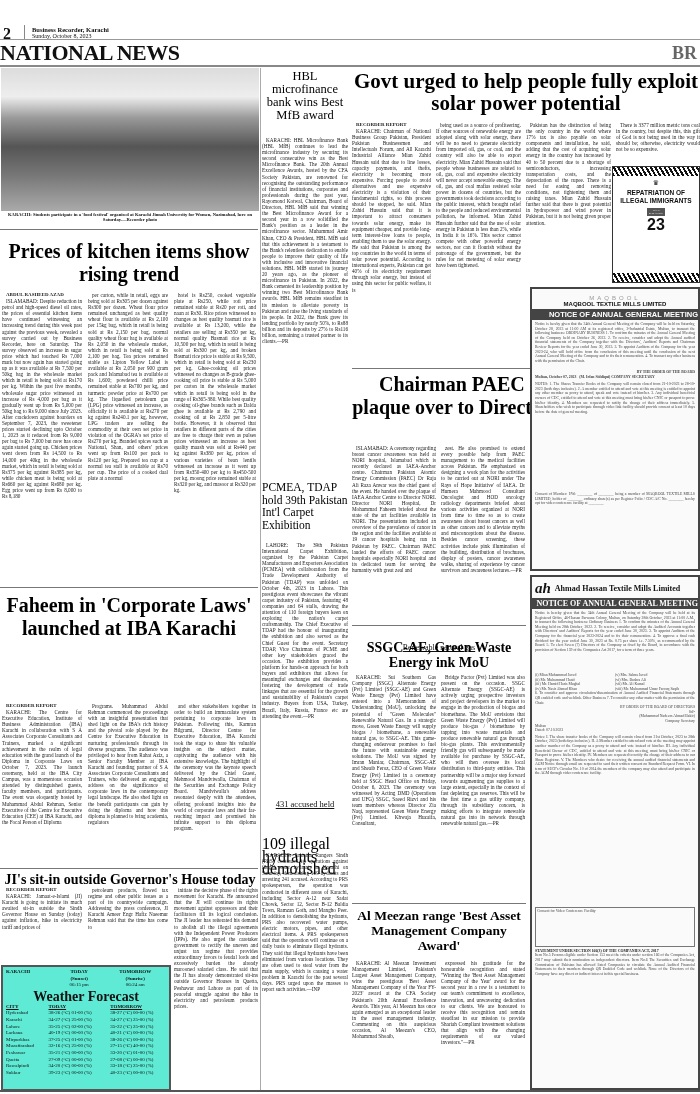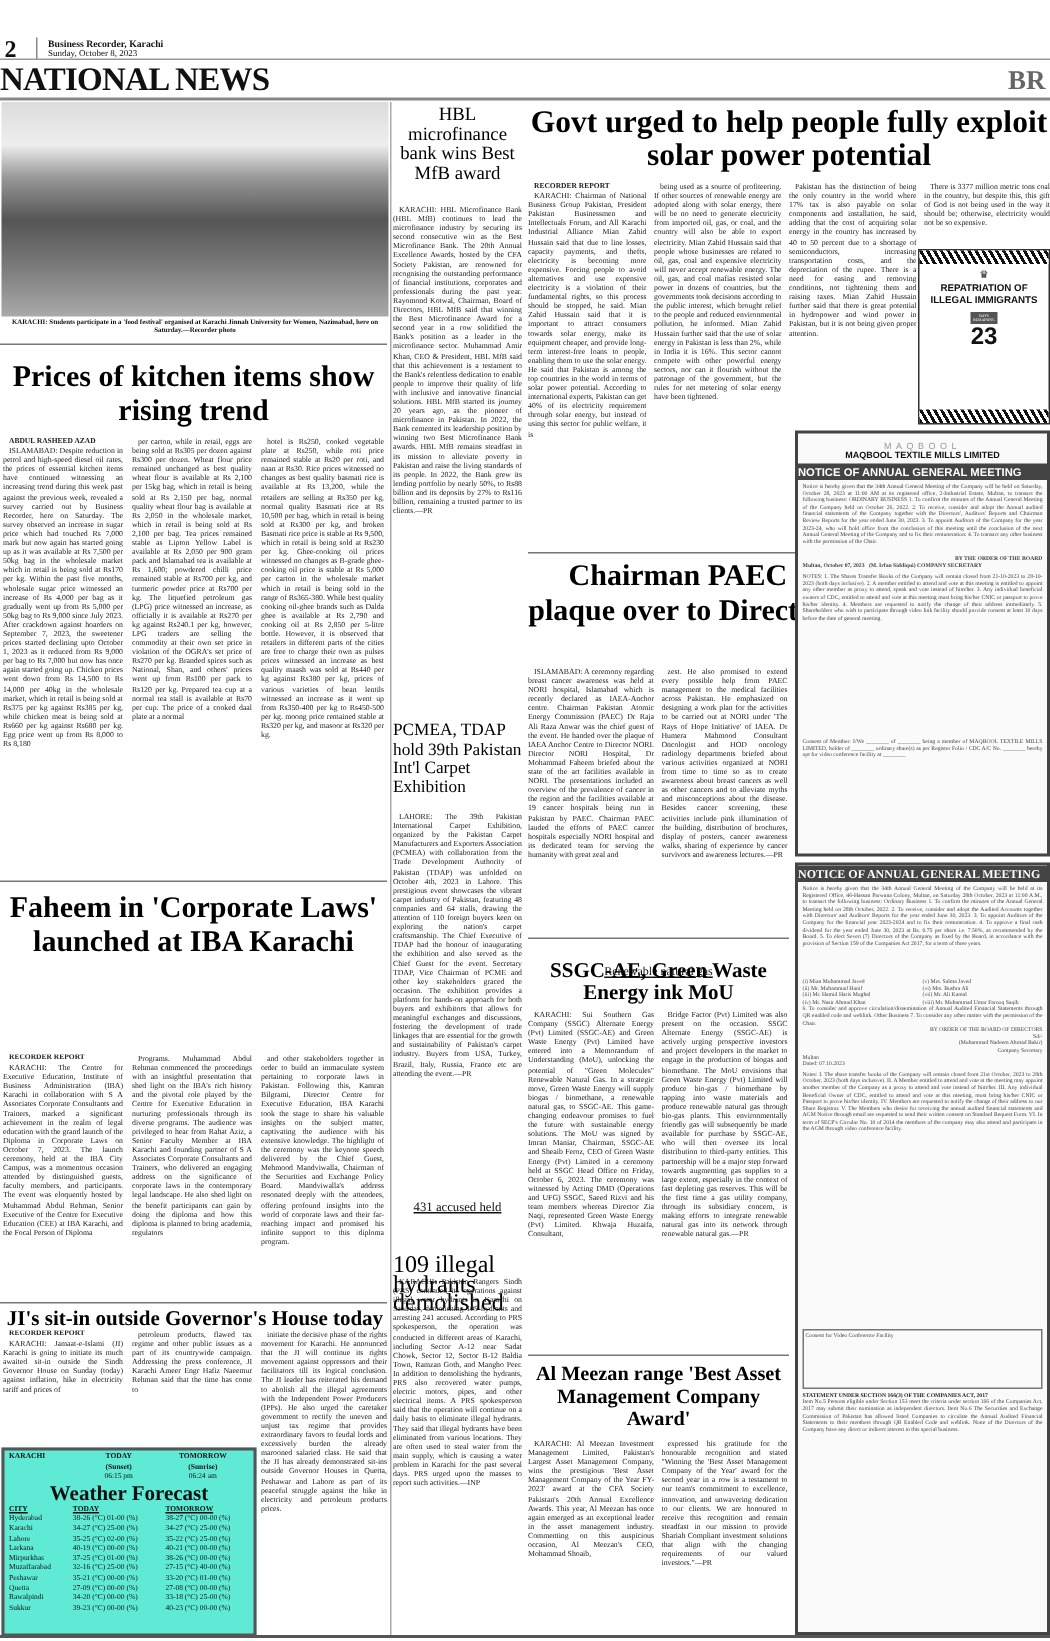--- a/index.html
+++ b/index.html
@@ -10,21 +10,21 @@
 .byline{font-weight:bold;font-size:5px;text-transform:uppercase;display:block;text-indent:4px}
 .hr{position:absolute;background:#777;height:1px}
 .vr{position:absolute;background:#aaa;width:1px}
 .h{font-weight:bold;text-align:center;color:#000;line-height:1}
 .hl{color:#000;line-height:1.1}
 .photo{background:linear-gradient(180deg,#dcdcdc 0%,#eee 20%,#999 35%,#555 55%,#777 75%,#aaa 100%)}
 .weather{background:#5eead4;border:2px solid #555}
 .weather table{width:100%;border-collapse:collapse;font-size:5px;line-height:6.6px}
 .weather td{padding:0 3px}
 .notice{border:2px solid #444;background:#fafafa;overflow:hidden}
-.bar{background:#444;color:#fff;font-weight:bold;text-align:left;font-family:"Liberation Sans",sans-serif}
+.bar{background:#444;color:#fff;font-weight:bold;text-align:right;font-family:"Liberation Sans",sans-serif}
 .fine{font-size:3.8px;line-height:4.6px;color:#444;text-align:justify;padding:0 3px;overflow:hidden}
 .stripe{height:9px;background:repeating-linear-gradient(60deg,#111 0 2px,#fff 2px 4px)}
 </style>
 </head>
 <body>
 
 <div class="abs" style="left:3px;top:25px;font-size:16px;font-weight:bold">2</div>
 <div class="vr" style="left:24px;top:25px;height:15px;background:#888"></div>
 <div class="abs" style="left:32px;top:26px;font-size:6.5px;font-weight:bold">Business Recorder, Karachi</div>
 <div class="abs" style="left:32px;top:33px;font-size:6px">Sunday, October 8, 2023</div>
@@ -232,20 +232,24 @@
   <div style="text-align:center;font-size:6px;font-weight:bold;font-family:'Liberation Sans',sans-serif">MAQBOOL TEXTILE MILLS LIMITED</div>
   <div class="bar" style="font-size:7.5px;padding:1px 0;margin:2px 0">NOTICE OF ANNUAL GENERAL MEETING</div>
   <div class="fine" style="height:48px">Notice is hereby given that the 34th Annual General Meeting of the Company will be held on Saturday, October 28, 2023 at 11:00 AM at its registered office, 2-Industrial Estate, Multan, to transact the following business: ORDINARY BUSINESS 1. To confirm the minutes of the Annual General Meeting of the Company held on October 26, 2022. 2. To receive, consider and adopt the Annual audited financial statements of the Company together with the Directors', Auditors' Reports and Chairman Review Reports for the year ended June 30, 2023. 3. To appoint Auditors of the Company for the year 2023-24, who will hold office from the conclusion of this meeting until the conclusion of the next Annual General Meeting of the Company and to fix their remuneration. 4. To transact any other business with the permission of the Chair.</div>
   <div class="fine" style="text-align:right;font-weight:bold"><span>BY THE ORDER OF THE BOARD</span></div>
   <div class="fine" style="font-weight:bold"><span>Multan, October 07, 2023</span> &nbsp; <span>(M. Irfan Siddiqui) COMPANY SECRETARY</span></div>
   <div class="fine" style="height:110px;margin-top:3px">NOTES: 1. The Shares Transfer Books of the Company will remain closed from 21-10-2023 to 28-10-2023 (both days inclusive). 2. A member entitled to attend and vote at this meeting is entitled to appoint any other member as proxy to attend, speak and vote instead of him/her. 3. Any individual beneficial owners of CDC, entitled to attend and vote at this meeting must bring his/her CNIC or passport to prove his/her identity. 4. Members are requested to notify the change of their address immediately. 5. Shareholders who wish to participate through video link facility should provide consent at least 10 days before the date of general meeting.</div>
   <div class="fine" style="height:40px">Consent of Member: I/We ________ of ________ being a member of MAQBOOL TEXTILE MILLS LIMITED, holder of ________ ordinary share(s) as per Register Folio / CDC A/C No. ________ hereby opt for video conference facility at ________</div>
 </div>
 
 <div class="abs notice" style="left:530px;top:575px;width:170px;height:515px">
+  <div style="display:flex;align-items:center;padding:3px 3px 1px">
+    <span style="font-size:15px;font-style:italic;font-weight:bold;margin-right:4px">ah</span>
+    <span style="font-size:8px;font-weight:bold">Ahmad Hassan Textile Mills Limited</span>
+  </div>
   <div class="bar" style="font-family:'Liberation Serif',serif;font-size:8px;padding:1px 0;margin-bottom:2px">NOTICE OF ANNUAL GENERAL MEETING</div>
   <div class="fine" style="height:62px">Notice is hereby given that the 34th Annual General Meeting of the Company will be held at its Registered Office, 46-Hassan Parwana Colony, Multan, on Saturday 28th October, 2023 at 11:00 A.M., to transact the following business: Ordinary Business 1. To confirm the minutes of the Annual General Meeting held on 28th October, 2022. 2. To receive, consider and adopt the Audited Accounts together with Directors' and Auditors' Reports for the year ended June 30, 2023. 3. To appoint Auditors of the Company for the financial year 2023-2024 and to fix their remuneration. 4. To approve a final cash dividend for the year ended June 30, 2023 at Rs. 0.75 per share i.e. 7.50%, as recommended by the Board. 5. To elect Seven (7) Directors of the Company as fixed by the Board, in accordance with the provision of Section 159 of the Companies Act 2017, for a term of three years.</div>
   <div class="fine" style="display:grid;grid-template-columns:1fr 1fr">
     <span>(i) Mian Muhammad Javed</span>
       <span>(v) Mrs. Salma Javed</span>
     <span>(ii) Mr. Muhammad Hanif</span>
       <span>(vi) Mrs. Bushra Ali</span>
     <span>(iii) Mr. Hamid Haris Mughal</span>
       <span>(vii) Mr. Ali Kamal</span>
     <span>(iv) Mr. Nasir Ahmad Khan</span>

